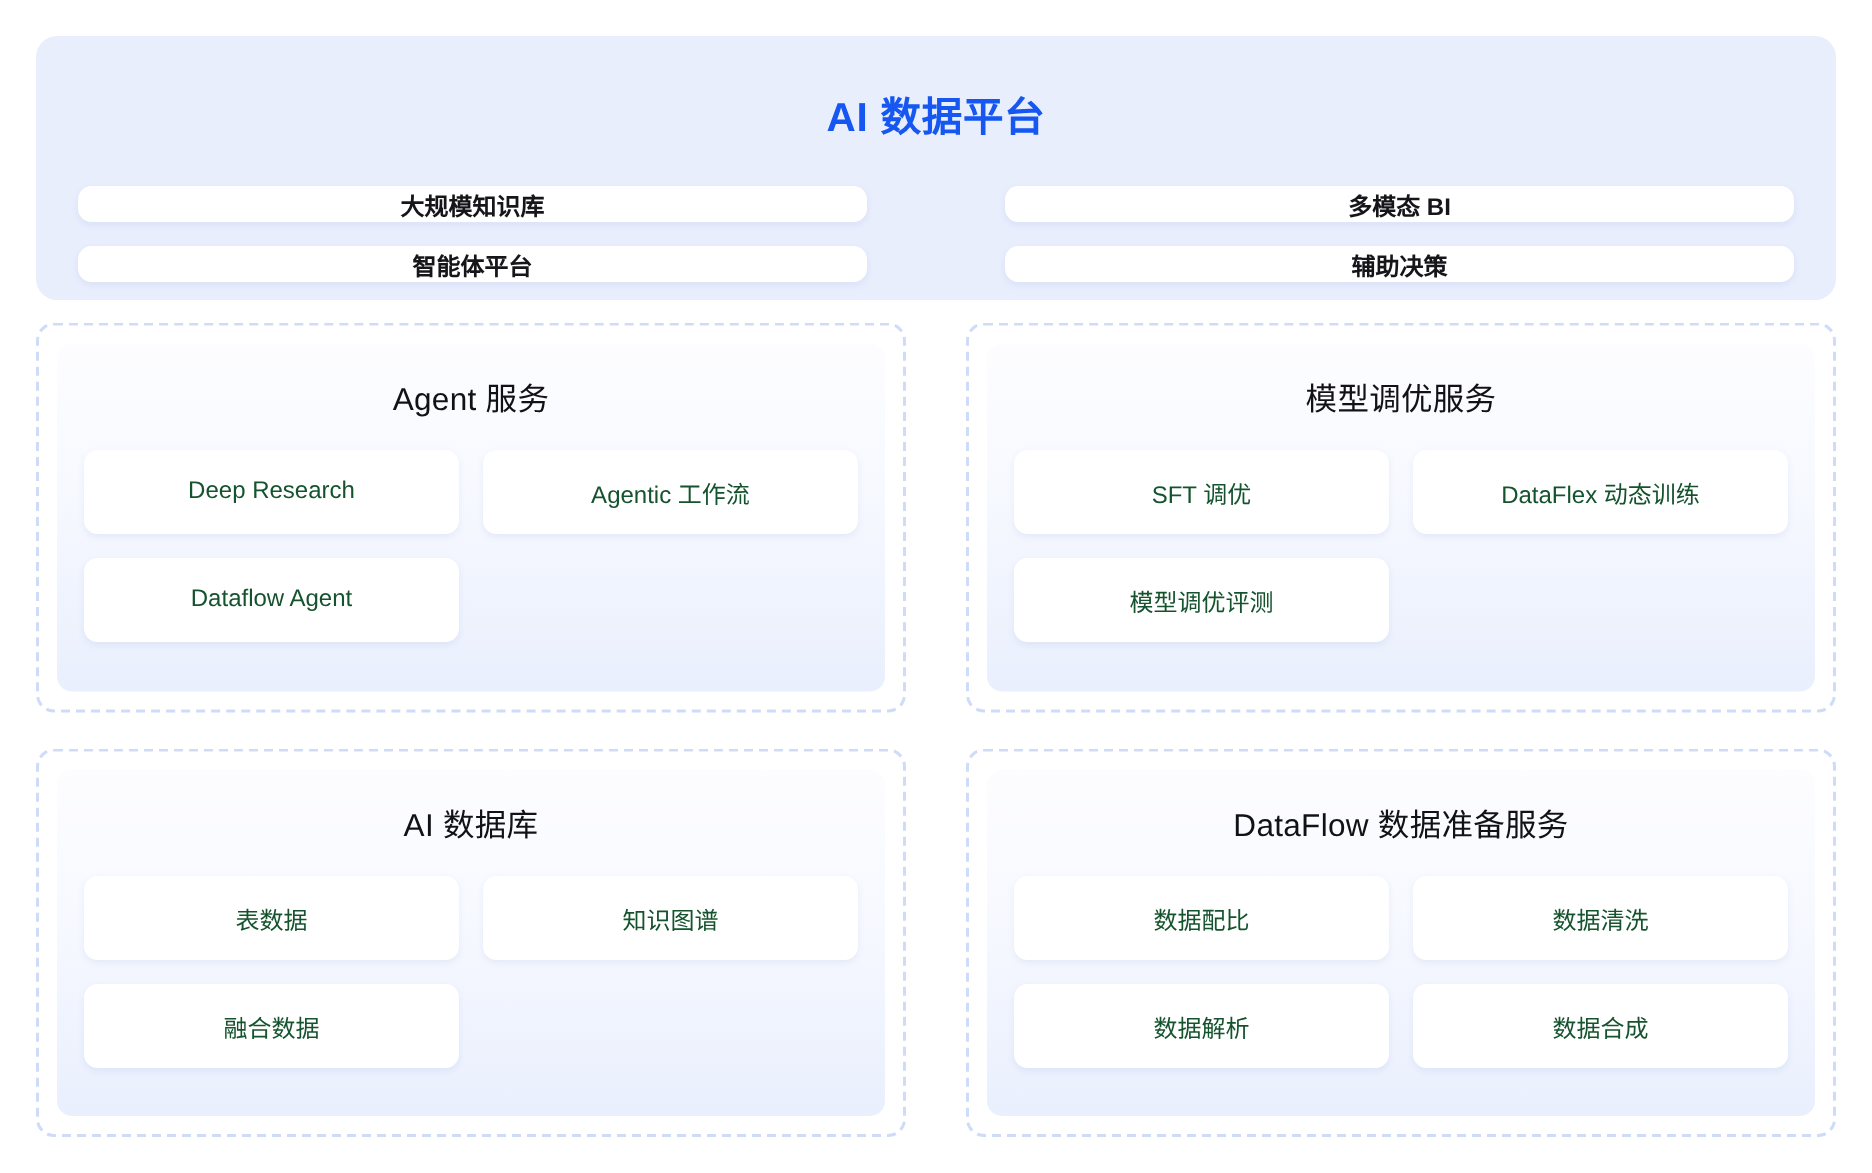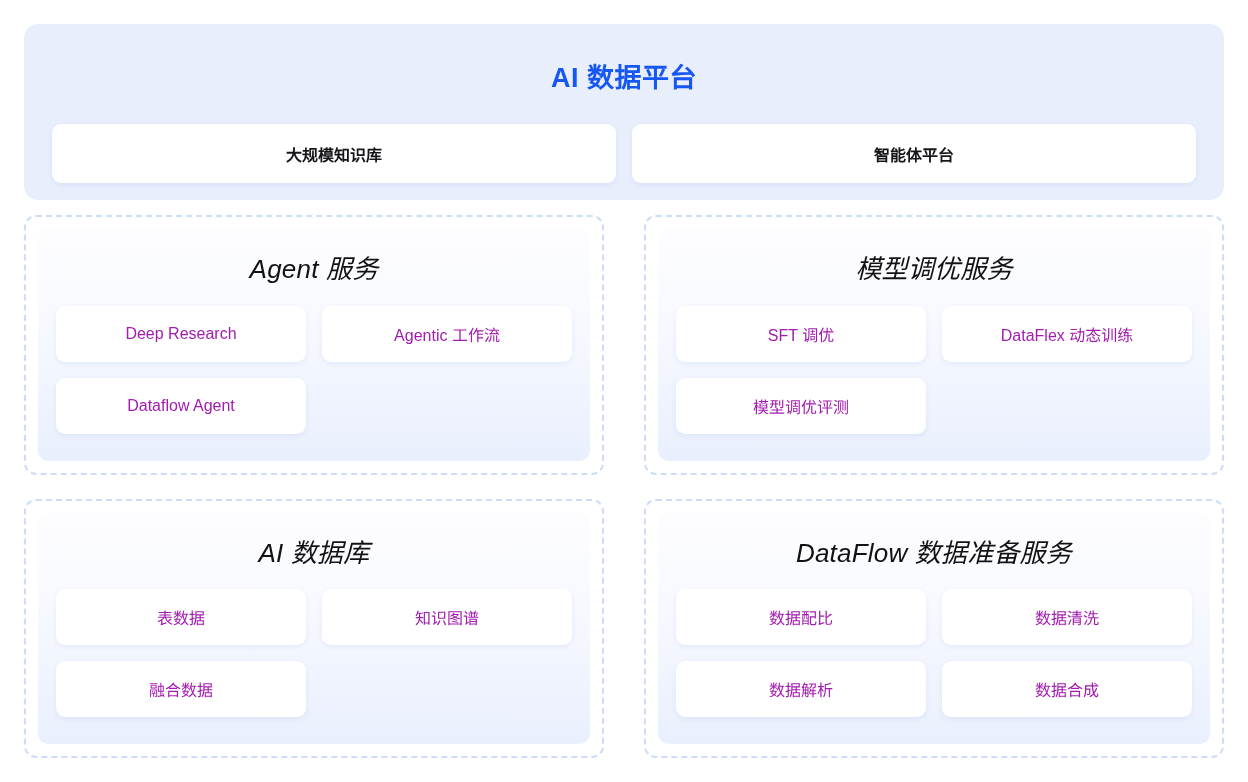--- a/index.html
+++ b/index.html
@@ -53,20 +53,21 @@
     margin-top: 32px;
     width: 100%;
     display: flex;
     flex-direction: row;
     align-items: stretch;
     justify-content: center;
     gap: 92px;
   }
   .platform-group {
     display: flex;
+    flex-direction: column;
     gap: 16px;
     flex: 1 1 0;
   }
   .platform-card {
     flex: 1 1 0;
     background: #ffffff;
     border-radius: 9px;
     height: 59px;
     display: flex;
     align-items: center;
@@ -104,48 +105,47 @@
     background: linear-gradient(180deg, #fdfdff 0%, #f7f9ff 42%, #e9effd 100%);
     padding: 18px 18px 20px 18px;
     box-sizing: border-box;
     display: flex;
     flex-direction: column;
     align-items: center;
     min-height: 0;
   }
 
   .panel-title {
-    font-size: 26px;
+    font-size: 21px;
     font-weight: 400;
     color: #121216;
     line-height: 1.1;
     margin: 8px 0 0 0;
     white-space: nowrap;
     letter-spacing: 0.2px;
-    font-style: italic;
   }
 
   .panel-cards {
     margin-top: 22px;
     width: 100%;
     display: grid;
     grid-template-columns: 1fr 1fr;
     gap: 16px;
   }
 
   .item-card {
     background: #ffffff;
     border-radius: 9px;
     height: 56px;
     display: flex;
     align-items: center;
     justify-content: center;
     font-size: 16px;
     font-weight: 400;
-    color: #a21caf;
+    color: #14532d;
     box-shadow: 0 2px 5px rgba(90, 115, 190, 0.10);
     white-space: nowrap;
     padding: 0 6px;
     box-sizing: border-box;
   }
 </style>
 </head>
 <body>
 
 <div class="page">
@@ -153,20 +153,24 @@
   <div class="platform-band">
     <div class="platform-title">AI 数据平台</div>
 
     <div class="platform-card-row">
 
       <div class="platform-group">
         <div class="platform-card">大规模知识库</div>
         <div class="platform-card">智能体平台</div>
       </div>
 
+      <div class="platform-group">
+        <div class="platform-card">多模态 BI</div>
+        <div class="platform-card">辅助决策</div>
+      </div>
 
     </div>
   </div>
 
   <div class="quad-grid">
 
     <div class="panel">
       <div class="panel-inner">
         <div class="panel-title">Agent 服务</div>
         <div class="panel-cards">

